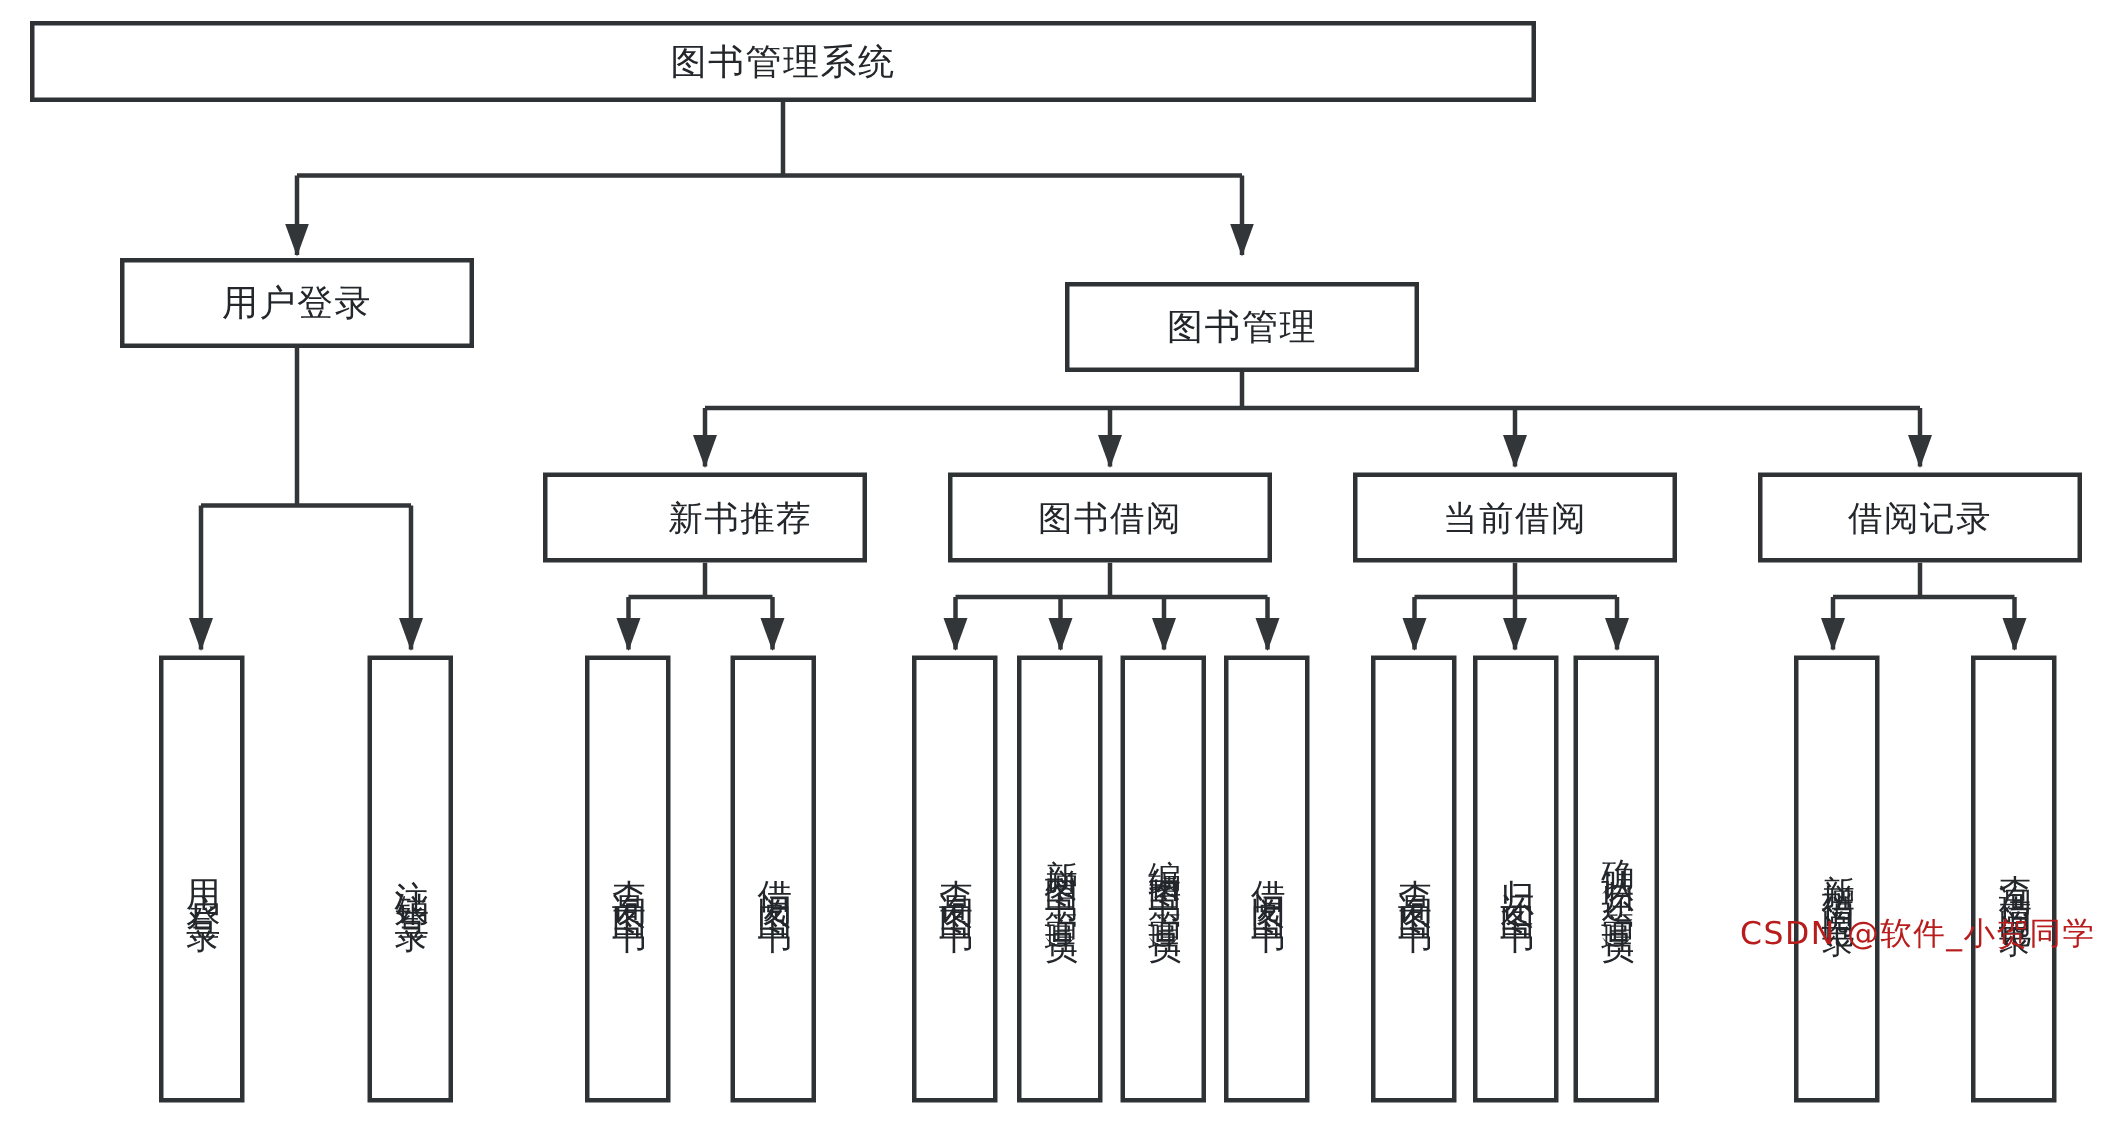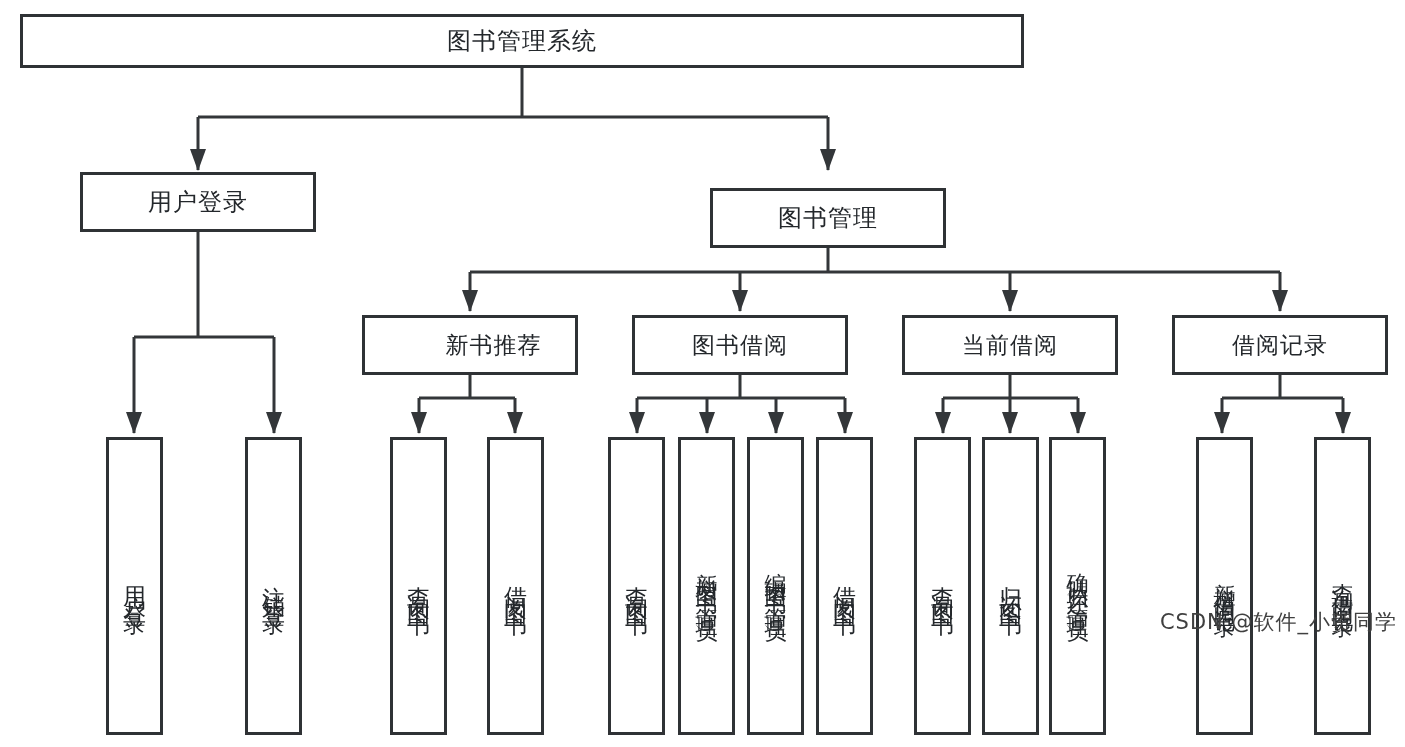--- a/index.html
+++ b/index.html
@@ -25,21 +25,21 @@
   .l3-0{left:362px;padding-left:47px;} .l3-1{left:632px;} .l3-2{left:902px;} .l3-3{left:1172px;}
   .leaf{
     top:437px;width:57px;height:298px;
     writing-mode:vertical-rl;
     font-size:23px;letter-spacing:9px;line-height:1;
     padding:4px 0;
   }
   .leaf.long{letter-spacing:7px;font-size:22px;}
   .watermark{
     position:absolute;right:8px;bottom:4px;
-    font-size:21px;color:#404040;letter-spacing:1px;
+    font-size:21px;color:#b91c1c;letter-spacing:1px;
     white-space:nowrap;
   }
 </style>
 </head>
 <body>
 
 <div class="stage">
 
   <svg class="wires" width="1405" height="747" viewBox="0 0 1405 747" aria-hidden="true">
     <defs>

